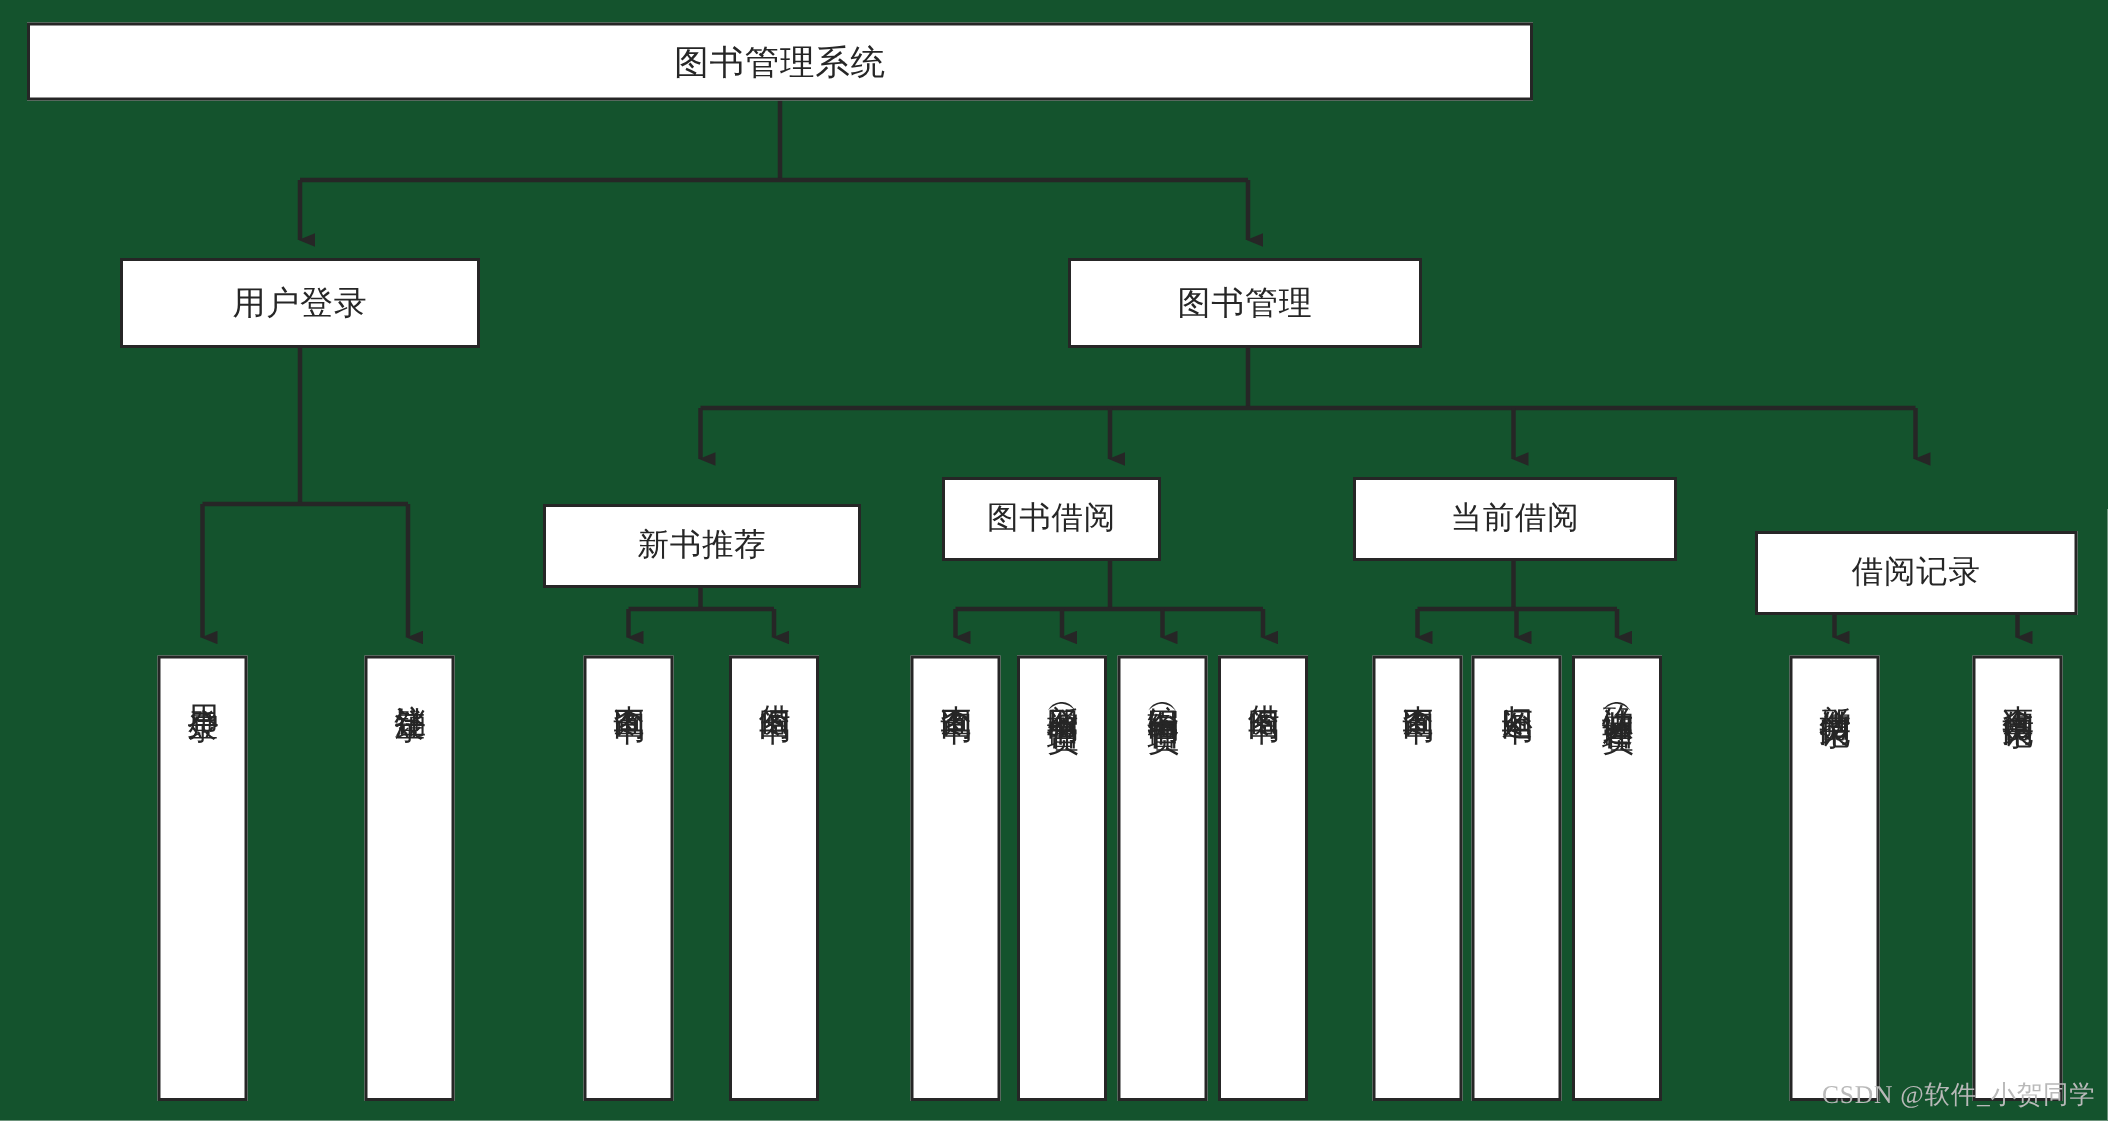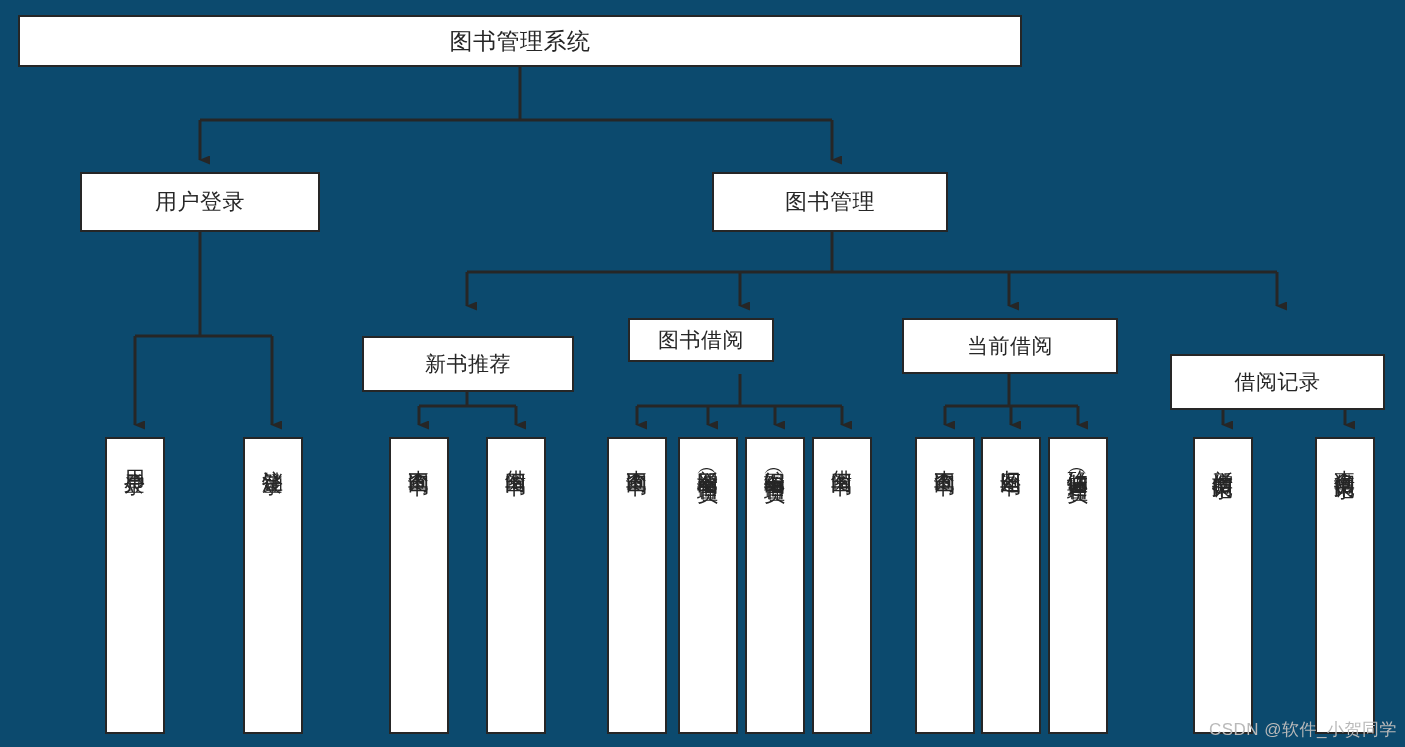--- a/index.html
+++ b/index.html
@@ -10,21 +10,21 @@
   body {
     width: 1405px;
     height: 747px;
     font-family: "Liberation Sans", "DejaVu Sans", sans-serif;
     overflow: hidden;
   }
   #diagram-root {
     position: relative;
     width: 1405px;
     height: 747px;
-    background: #0c4a6e;
+    background: #14532d;
   }
   #edges-layer {
     position: absolute;
     left: 0;
     top: 0;
     width: 1405px;
     height: 747px;
   }
   .node {
     position: absolute;
@@ -60,21 +60,21 @@
   .node.root .node-label { font-size: 23px; }
   .node.level1 .node-label { font-size: 22px; }
   .node.level2 .node-label { font-size: 21px; }
   #watermark {
     position: absolute;
     right: 8px;
     bottom: 6px;
     font-size: 17px;
     color: #b9b9b9;
     letter-spacing: 0.5px;
-    font-family: Liberation Sans, sans-serif;
+    font-family: Liberation Serif, serif;
     user-select: none;
   }
 </style>
 </head>
 <body>
 
 <div id="diagram-root">
 
   <svg id="edges-layer" viewBox="0 0 1405 747" width="1405" height="747" xmlns="http://www.w3.org/2000/svg">
     <defs>
@@ -133,21 +133,21 @@
   <div class="node level1" style="left:80px; top:172px; width:240px; height:60px;">
     <span class="node-label">用户登录</span>
   </div>
   <div class="node level1" style="left:712px; top:172px; width:236px; height:60px;">
     <span class="node-label">图书管理</span>
   </div>
 
   <div class="node level2" style="left:362px; top:336px; width:212px; height:56px;">
     <span class="node-label">新书推荐</span>
   </div>
-  <div class="node level2" style="left:628px; top:318px; width:146px; height:44px;">
+  <div class="node level2" style="left:628px; top:318px; width:146px; height:56px;">
     <span class="node-label">图书借阅</span>
   </div>
   <div class="node level2" style="left:902px; top:318px; width:216px; height:56px;">
     <span class="node-label">当前借阅</span>
   </div>
   <div class="node level2" style="left:1170px; top:318px; width:215px; height:56px;margin-top:36px;">
     <span class="node-label">借阅记录</span>
   </div>
 
   <div class="node leaf" style="left:105px; top:437px; width:60px; height:297px;">

